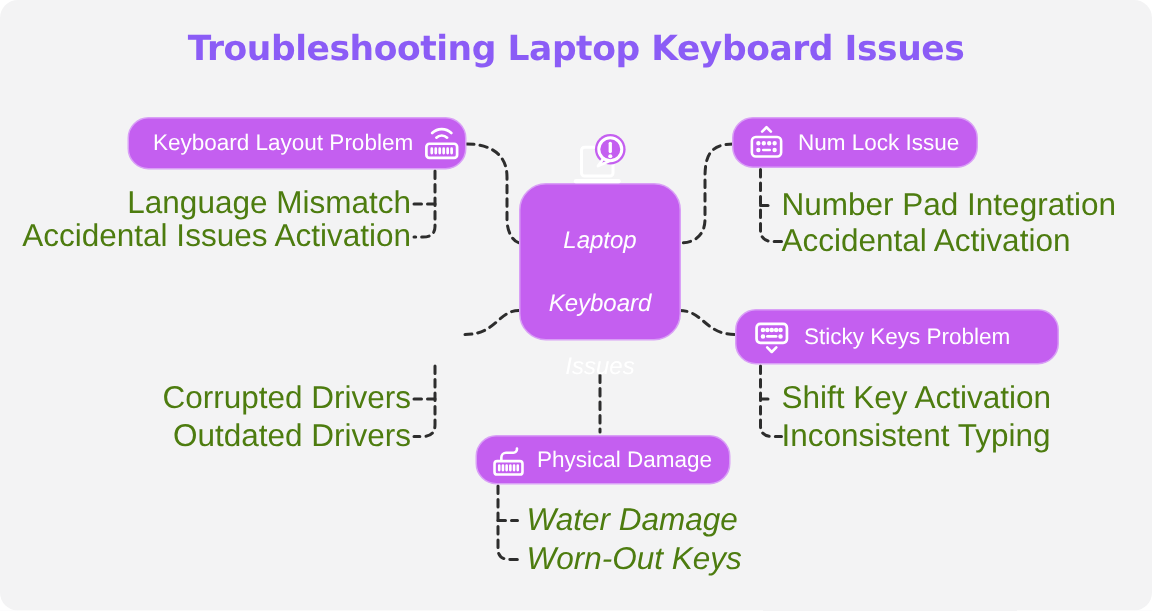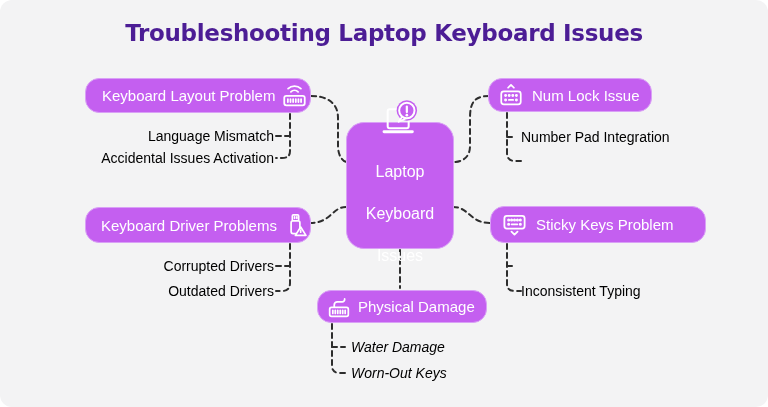--- a/index.html
+++ b/index.html
@@ -4,43 +4,43 @@
 <style>
   html,body{margin:0;padding:0;background:#ffffff;}
   .canvas{
     position:relative;width:768px;height:407px;background:#f3f3f4;
     border-radius:12px;overflow:hidden;
     font-family:"Liberation Sans",sans-serif;
   }
   .title{
     position:absolute;top:20px;left:0;width:768px;text-align:center;
     font-family:"DejaVu Sans","Liberation Sans",sans-serif;
-    font-size:23px;font-weight:700;letter-spacing:-0.3px;color:#4c1d95;
+    font-size:23px;font-weight:700;letter-spacing:-0.3px;color:#8b5cf6;
   }
   svg.connectors{position:absolute;left:0;top:0;}
   .conn{fill:none;stroke:#2d2d2d;stroke-width:2;stroke-dasharray:5 4;stroke-linecap:round;}
   .node{
     position:absolute;background:#c45ff0;border:1px solid #d9a0f6;
     border-radius:14px;display:flex;align-items:center;color:#ffffff;
     font-size:15px;white-space:nowrap;box-sizing:border-box;
   }
   .node .ic{flex:0 0 auto;display:flex;align-items:center;justify-content:center;}
   .node-layout  {left:85px; top:78px; width:226px;height:35px;padding:0 5px 0 16px;gap:6px;}
   .node-numlock {left:488px;top:78px; width:164px;height:34px;padding:0 0 0 9px;gap:8px;}
   .node-driver  {left:85px; top:207px;width:226px;height:36px;padding:0 4px 0 15px;gap:5px;}
   .node-sticky  {left:490px;top:206px;width:216px;height:37px;padding:0 0 0 10px;gap:8px;}
   .node-physical{left:317px;top:290px;width:170px;height:33px;padding:0 0 0 8px;gap:6px;}
   .node-center{
-    left:346px;top:122px;width:108px;height:127px;border-radius:18px;
+    left:346px;top:122px;width:108px;height:105px;border-radius:18px;
     flex-direction:column;justify-content:center;gap:18px;
-    font-size:16px;text-align:center;padding:2px 0 6px 0;
+    font-size:16px;text-align:center;padding:2px 0 6px 0;font-style:italic;
   }
   .node-center .cline{line-height:24px;}
   .sub{
-    position:absolute;font-size:14px;font-weight:500;color:#000000;
+    position:absolute;font-size:21px;font-weight:500;color:#4d7c0f;
     line-height:20px;white-space:nowrap;
   }
   .sub.r{right:494px;text-align:right;}
   .sub.l{left:521px;}
   .sub.b{left:351px;font-style:italic;}
 </style>
 </head>
 <body>
 
 <div class="canvas">
@@ -106,32 +106,20 @@
         <circle cx="13.66" cy="12.5" r="0.55" fill="#fff"></circle>
           <circle cx="17" cy="12.5" r="0.55" fill="#fff"></circle>
         <circle cx="7" cy="16.6" r="0.55" fill="#fff"></circle>
         <path d="M10 16.6 h4"></path>
         <circle cx="17" cy="16.6" r="0.55" fill="#fff"></circle>
       </svg>
     </span>
     <span>Num Lock Issue</span>
   </div>
 
-  <div class="node node-driver">
-    <span>Keyboard Driver Problems</span>
-    <span class="ic">
-      <svg width="27" height="27" viewBox="0 0 24 24" fill="none" stroke="#fff" stroke-width="1.5" stroke-linecap="round" stroke-linejoin="round">
-        <rect x="9.2" y="2.6" width="5.6" height="5.2" rx="0.9"></rect>
-        <path d="M11.2 4.4 v1.2 M13.2 4.4 v1.2"></path>
-        <rect x="8.1" y="7.8" width="7.8" height="11.4" rx="1.8"></rect>
-        <path d="M16.6 13.4 L21.3 20.8 L11.9 20.8 Z" fill="#c45ff0"></path>
-        <path d="M16.6 16.1 v1.9"></path>
-      </svg>
-    </span>
-  </div>
 
   <div class="node node-sticky">
     <span class="ic">
       <svg width="27" height="27" viewBox="0 0 24 24" fill="none" stroke="#fff" stroke-width="1.6" stroke-linecap="round" stroke-linejoin="round">
         <rect x="3" y="4.4" width="18" height="11.2" rx="2.2"></rect>
         <circle cx="6.8" cy="8" r="0.55" fill="#fff"></circle>
           <circle cx="9.4" cy="8" r="0.55" fill="#fff"></circle>
         <circle cx="12" cy="8" r="0.55" fill="#fff"></circle>
           <circle cx="14.6" cy="8" r="0.55" fill="#fff"></circle>
         <circle cx="17.2" cy="8" r="0.55" fill="#fff"></circle>
@@ -151,19 +139,21 @@
         <rect x="3.4" y="12.4" width="17.2" height="8.2" rx="1.6"></rect>
         <path d="M6.3 15.1 v2.8 M8.58 15.1 v2.8 M10.86 15.1 v2.8 M13.14 15.1 v2.8 M15.42 15.1 v2.8 M17.7 15.1 v2.8"></path>
       </svg>
     </span>
     <span>Physical Damage</span>
   </div>
 
   <div class="sub r" style="top:126px">Language Mismatch</div>
   <div class="sub r" style="top:148px">Accidental Issues Activation</div>
   <div class="sub l" style="top:127px">Number Pad Integration</div>
+  <div class="sub l" style="top:151px">Accidental Activation</div>
   <div class="sub r" style="top:256px">Corrupted Drivers</div>
   <div class="sub r" style="top:281px">Outdated Drivers</div>
+  <div class="sub l" style="top:256px">Shift Key Activation</div>
   <div class="sub l" style="top:281px">Inconsistent Typing</div>
   <div class="sub b" style="top:337px">Water Damage</div>
   <div class="sub b" style="top:363px">Worn-Out Keys</div>
 
 </div>
 
 </body></html>

